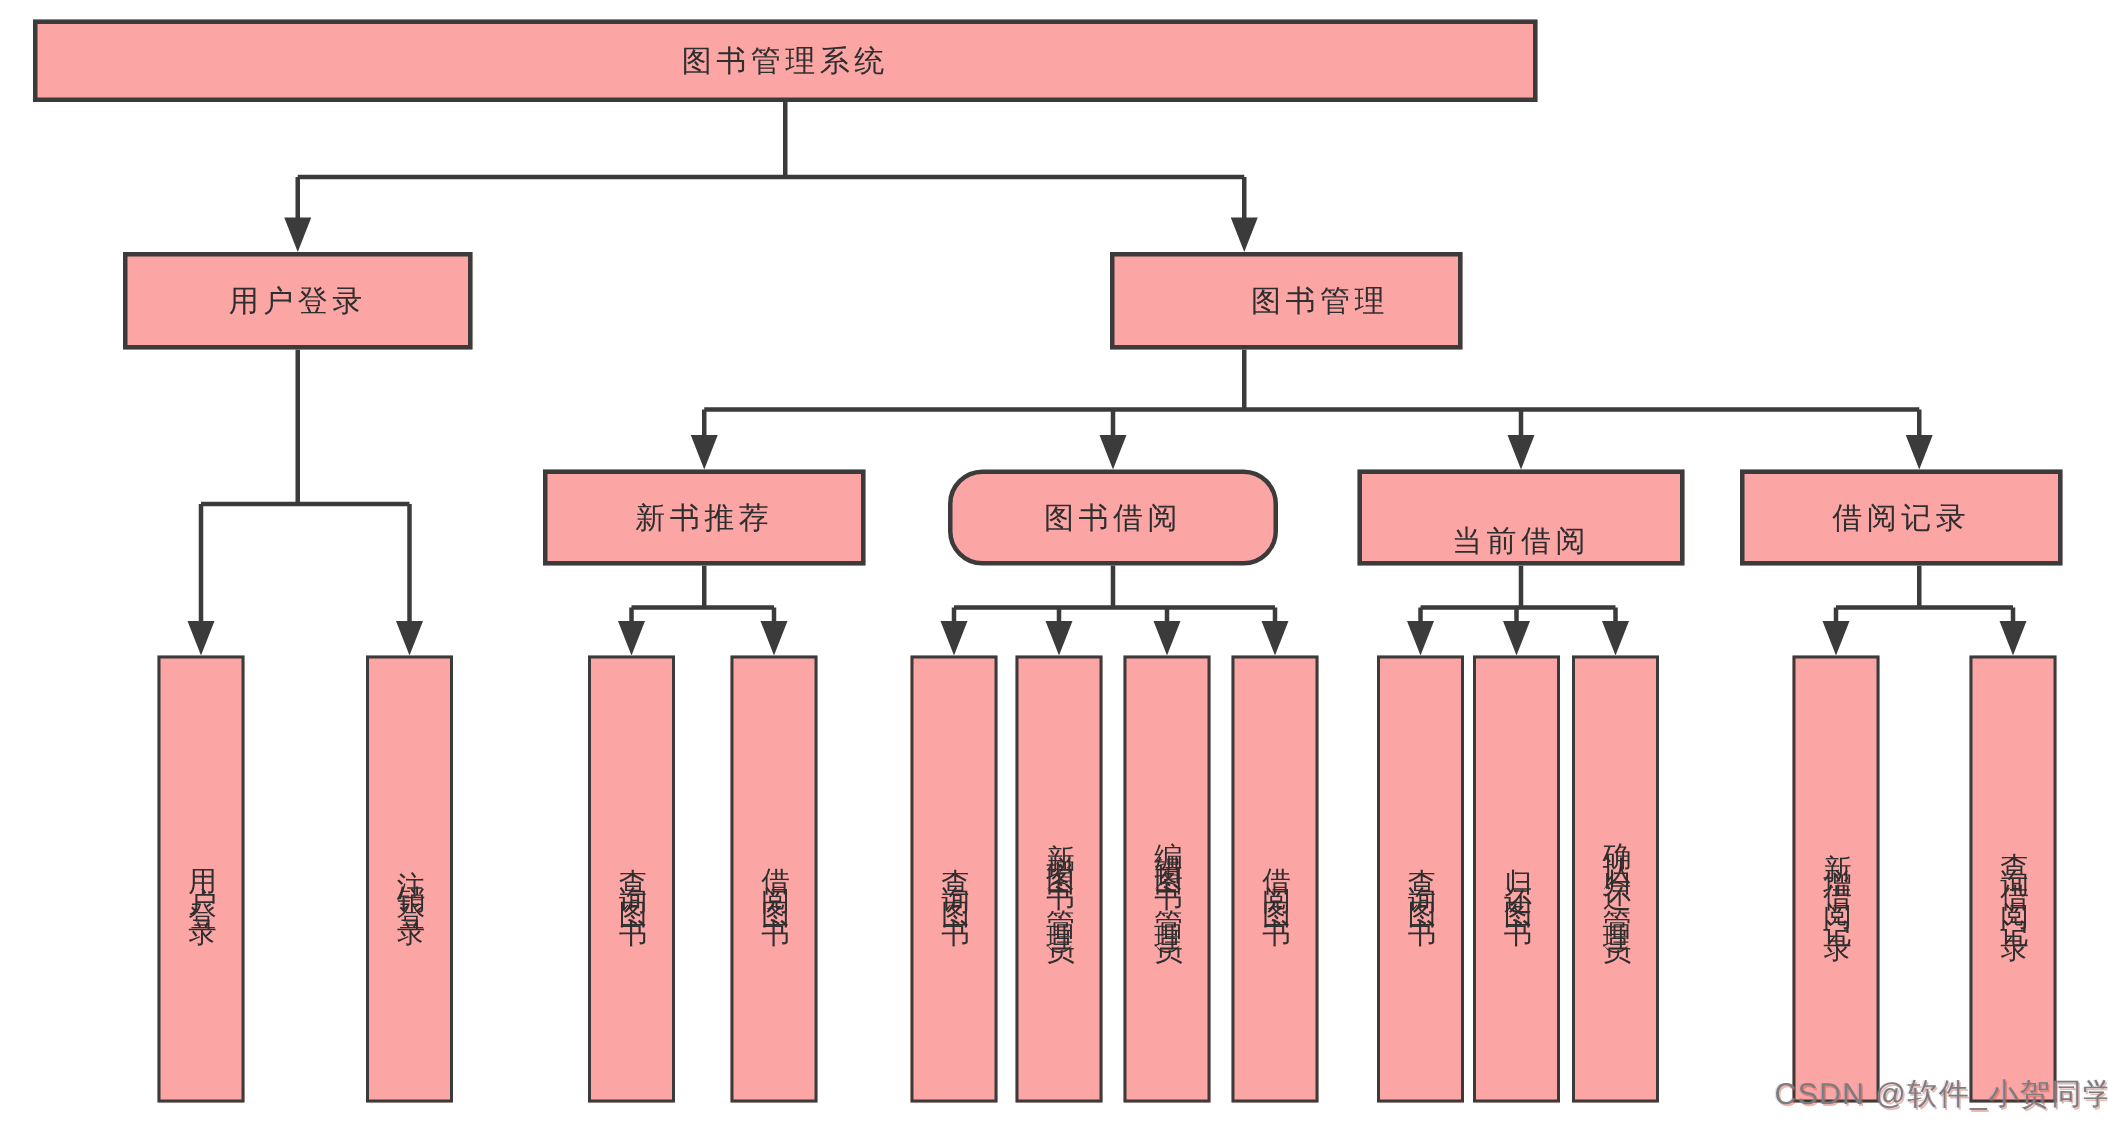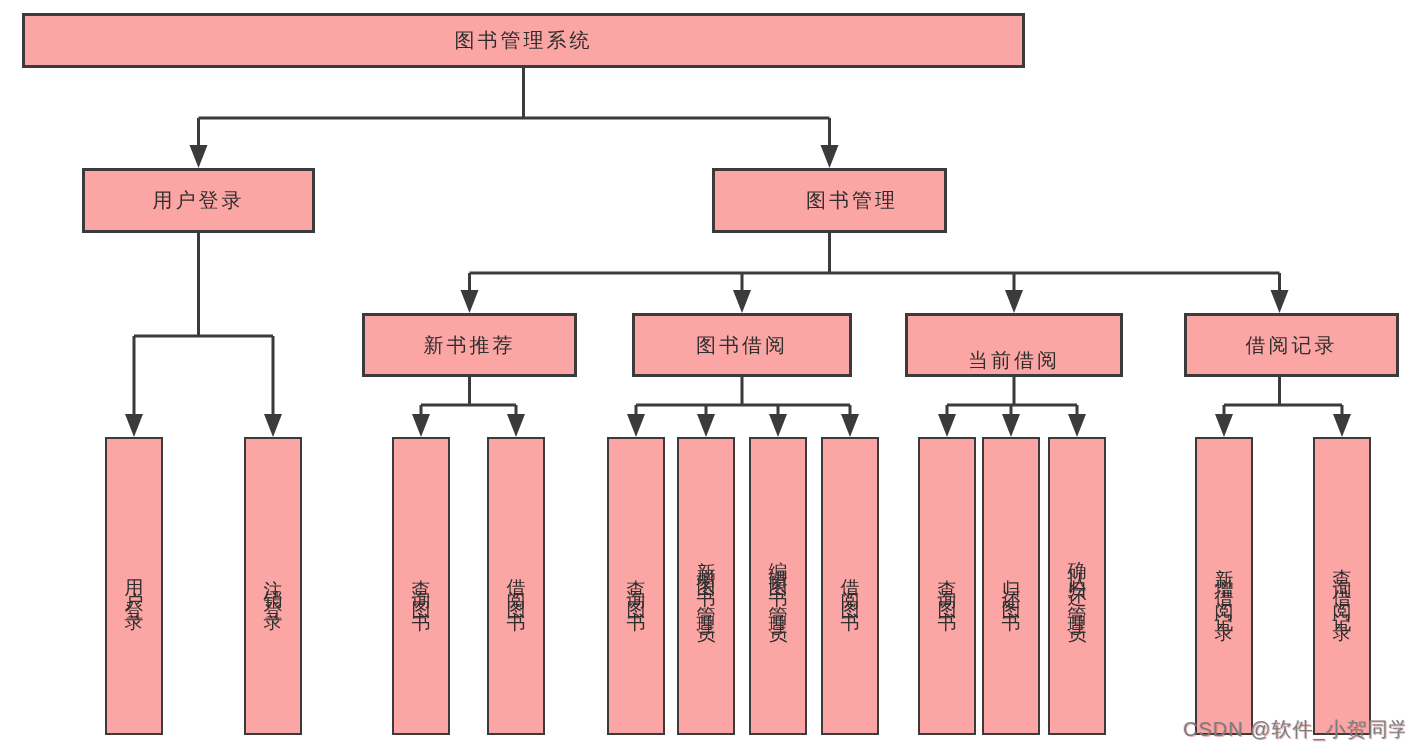--- a/index.html
+++ b/index.html
@@ -107,34 +107,34 @@
     </g>
   </svg>
 
   <div class="node" style="left:22px;top:13px;width:1003px;height:55px;">
     <span>图书管理系统</span>
   </div>
 
   <div class="node" style="left:82px;top:168px;width:233px;height:65px;">
     <span>用户登录</span>
   </div>
-  <div class="node" style="left:712px;top:168px;width:235px;height:65px;padding-left:45px;">
+  <div class="node" style="left:740px;top:168px;width:235px;height:65px;padding-left:45px;">
     <span>图书管理</span>
   </div>
 
   <div class="node" style="left:362px;top:313px;width:215px;height:64px;">
     <span>新书推荐</span>
   </div>
-  <div class="node" style="left:632px;top:313px;width:220px;height:64px;">
+  <div class="node" style="left:632px;top:313px;width:220px;height:64px;border-radius:23px;">
     <span>图书借阅</span>
   </div>
   <div class="node" style="left:905px;top:313px;width:218px;height:64px;align-items:flex-end;">
     <span>当前借阅</span>
   </div>
-  <div class="node" style="left:1184px;top:313px;width:215px;height:64px;">
+  <div class="node" style="left:1160px;top:313px;width:215px;height:64px;">
     <span>借阅记录</span>
   </div>
 
   <div class="node leaf" style="left:105px;top:437px;width:58px;height:298px;">
     <span>用户登录</span>
   </div>
   <div class="node leaf" style="left:244px;top:437px;width:58px;height:298px;">
     <span>注销登录</span>
   </div>
   <div class="node leaf" style="left:392px;top:437px;width:58px;height:298px;">

